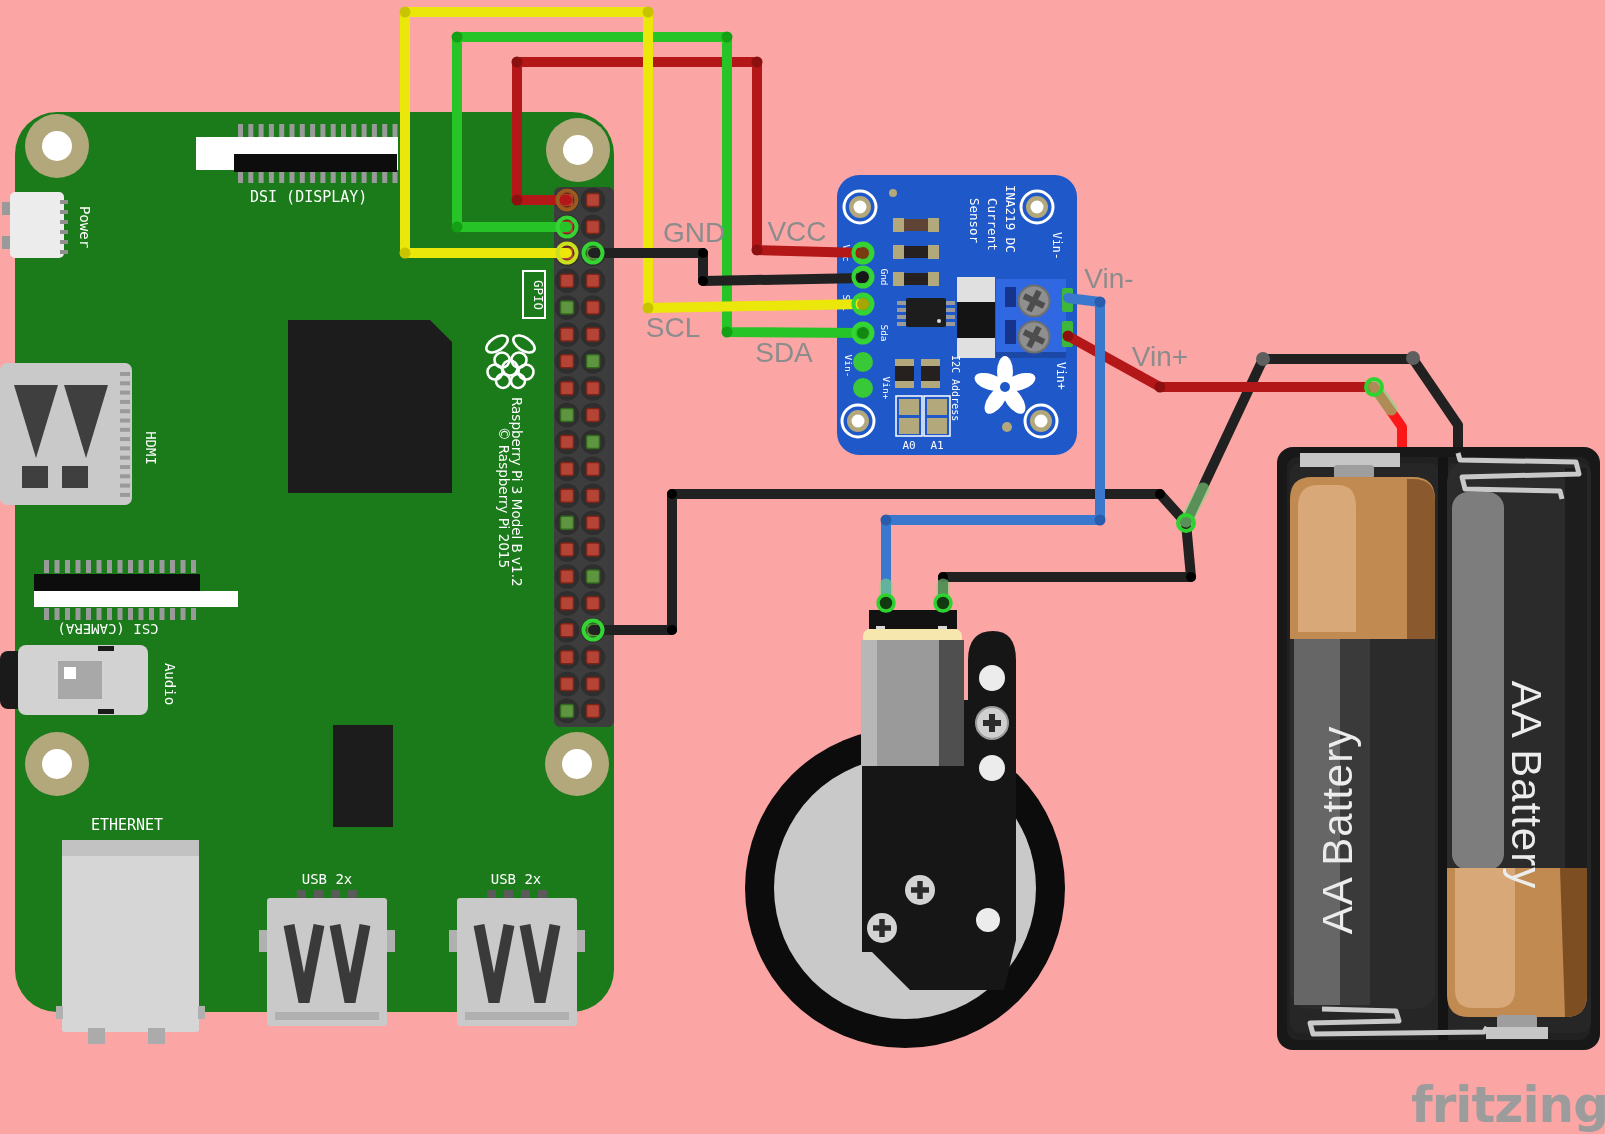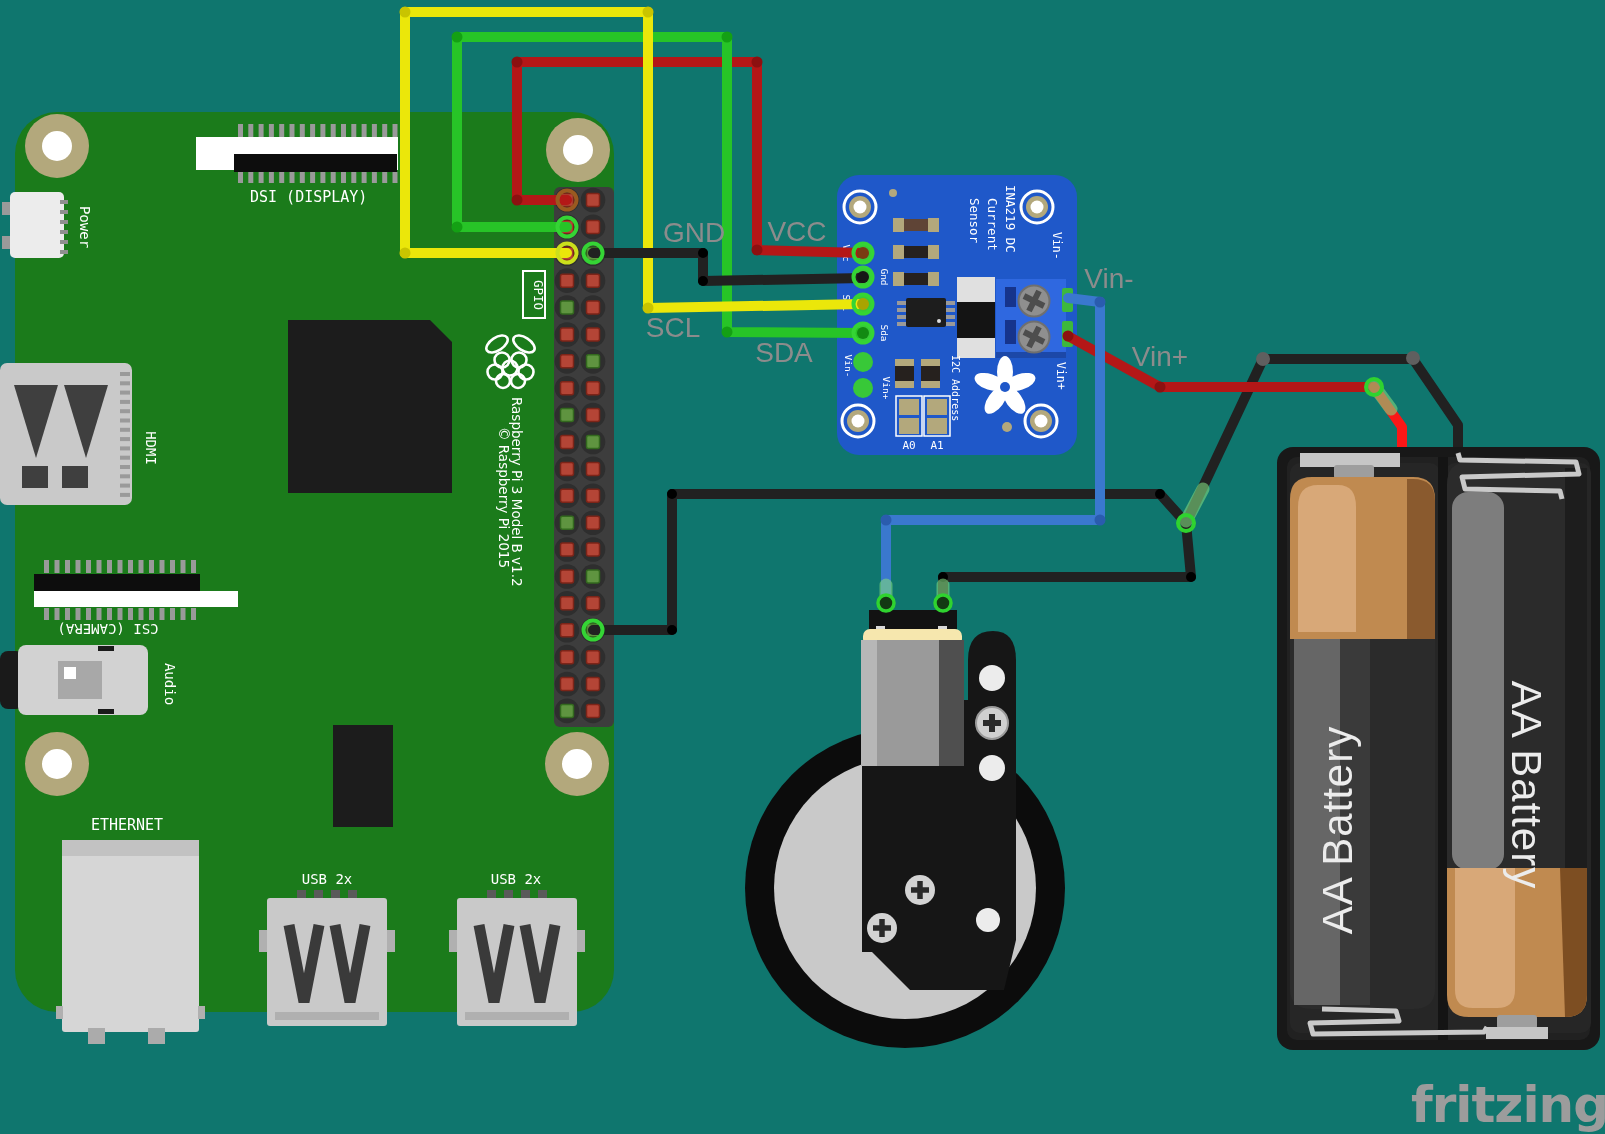--- a/index.html
+++ b/index.html
@@ -1,16 +1,16 @@
 <!DOCTYPE html>
 <html><head>
 <meta charset="utf-8">
 <style>
   html,body{margin:0;padding:0;background:#fff;}
-  #canvas{position:relative;width:1605px;height:1134px;background:#0f766e;overflow:hidden;}
+  #canvas{position:relative;width:1605px;height:1134px;background:#fca5a5;overflow:hidden;}
   svg{display:block;}
   text{user-select:none;}
   .mono{font-family:"DejaVu Sans Mono",monospace;fill:#ffffff;}
   .sans{font-family:"DejaVu Sans",sans-serif;fill:#ffffff;}
   .wl{font-family:"Liberation Sans",sans-serif;font-size:28px;}
   .bat{font-family:"Liberation Sans",sans-serif;font-size:42px;fill:#ececec;letter-spacing:1px;}
   .fritz{font-family:"DejaVu Sans",sans-serif;font-size:50px;font-weight:bold;fill:#9c9c9c;letter-spacing:-1px;}
 </style>
 </head>
 <body>

